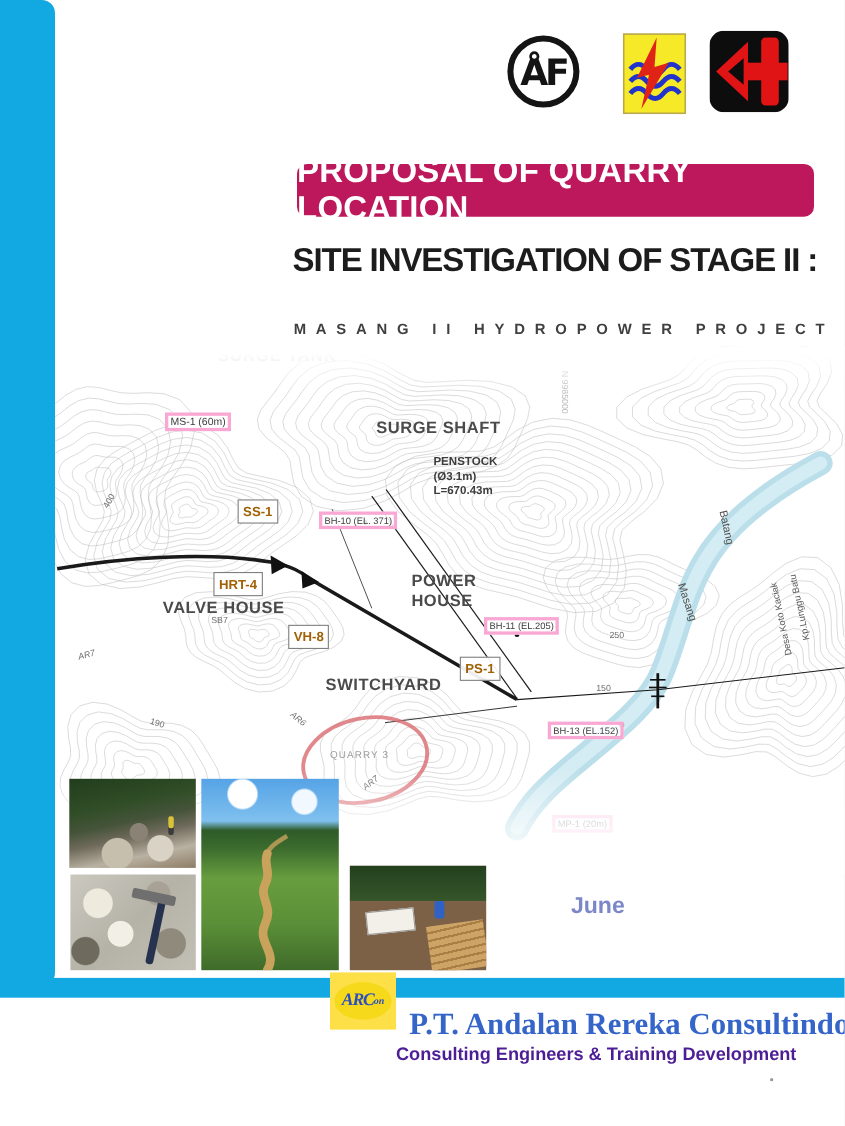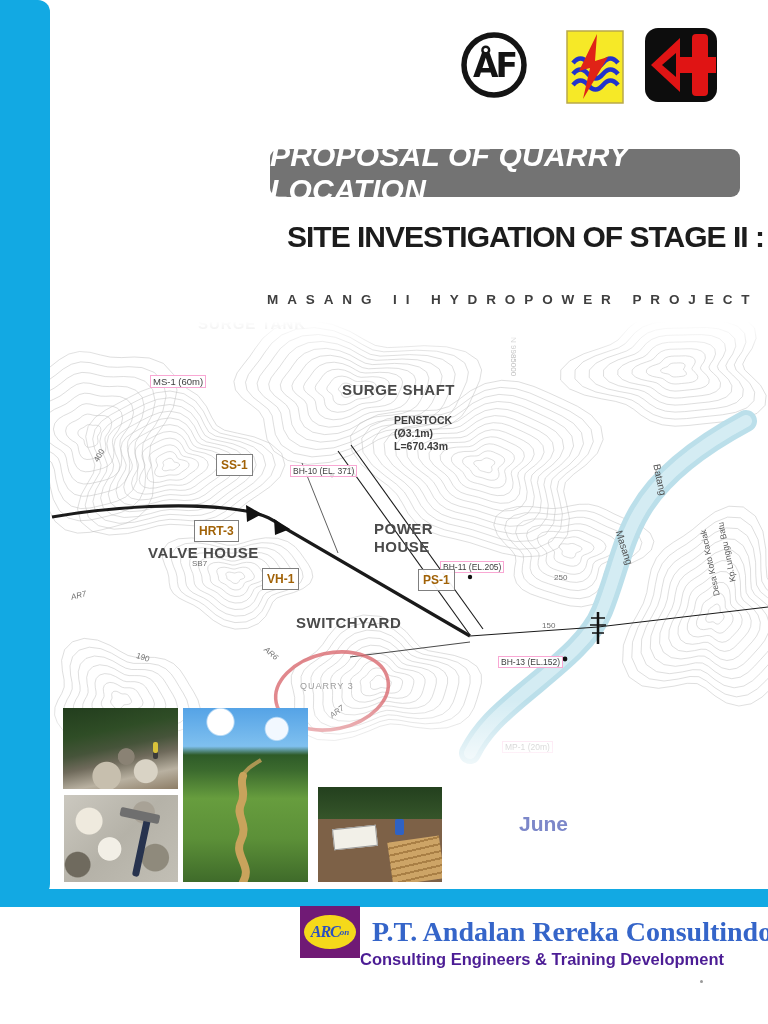--- a/index.html
+++ b/index.html
@@ -5,44 +5,44 @@
   html,body{margin:0;padding:0;background:#e9e9e9;}
   #page{position:relative;width:768px;height:1024px;background:#ffffff;overflow:hidden;
         font-family:"Liberation Sans",sans-serif;}
   
   #stripe{position:absolute;left:0;top:0;width:50px;height:898px;background:#12a9e3;
           border-radius:0 12px 14px 0;}
   #band{position:absolute;left:0;top:889px;width:768px;height:18px;background:#12a9e3;}
   
   .logo{position:absolute;}
   
-  #banner{position:absolute;left:270px;top:149px;width:470px;height:48px;background:#737373;
-          border-radius:9px;display:flex;align-items:center;justify-content:flex-start;font-style:italic;}
+  #banner{position:absolute;left:270px;top:149px;width:470px;height:48px;background:#be185d;
+          border-radius:9px;display:flex;align-items:center;justify-content:flex-start;}
   #banner span{color:#fff;font-weight:bold;font-size:30px;letter-spacing:.2px;}
   
   #title-main{position:absolute;left:266px;top:220px;width:480px;color:#1c1c1c;
-              font-weight:bold;font-size:30px;letter-spacing:-1px;white-space:nowrap;margin-left:21px;}
+              font-weight:bold;font-size:30px;letter-spacing:-1px;white-space:nowrap;}
   .sub{position:absolute;left:267px;width:475px;color:#3f3f3f;font-weight:bold;
        font-size:13.5px;white-space:nowrap;}
   #sub1{top:260px;letter-spacing:1.2px;}
   #sub2{top:276px;letter-spacing:2.6px;}
   #sub3{top:292px;letter-spacing:8.9px;}
   
   #map{position:absolute;left:50px;top:315px;width:718px;height:480px;}
   #map svg{position:absolute;left:0;top:0;}
   #contours path{fill:none;stroke:#c0c0c0;stroke-width:.7;opacity:.75;}
   .fade-top{position:absolute;left:0;top:0;width:100%;height:42px;
             background:linear-gradient(#ffffff 15%,rgba(255,255,255,0));pointer-events:none;}
   .fade-bottom{position:absolute;left:0;bottom:0;width:100%;height:95px;
             background:linear-gradient(rgba(255,255,255,0),#ffffff 88%);pointer-events:none;}
   .lbl{position:absolute;color:#4c4c4c;white-space:nowrap;transform-origin:left top;}
   .lbl.big{font-weight:bold;font-size:15px;letter-spacing:.5px;color:#4a4a4a;}
   .lbl.box{background:rgba(255,255,255,.92);border:1.4px solid #7f7f7f;font-weight:bold;
            font-size:12px;padding:3px 4px;color:#a16207;}
-  .lbl.boxsm{background:rgba(255,255,255,.88);border:1px solid #f9a8d4;font-size:8.5px;
+  .lbl.boxsm{background:rgba(255,255,255,.88);border:3px solid #f9a8d4;font-size:8.5px;
            padding:0 2px;color:#3d3d3d;}
   .lbl.pen{font-weight:bold;font-size:10.5px;color:#3d3d3d;}
   .lbl.tiny{font-size:8px;color:#6e6e6e;}
   .lbl.faintbig{font-weight:bold;font-size:15px;letter-spacing:1px;color:#c6c6c6;}
   .lbl.riverlbl{font-size:10px;color:#4f4f4f;}
   .lbl.placelbl{font-size:8.5px;color:#585858;}
   
   .photo{position:absolute;overflow:hidden;}
   #photo1{left:63px;top:708px;width:115px;height:81px;
     background:
@@ -72,21 +72,21 @@
       background:linear-gradient(110deg,#2f movable 0,#2f62a8 0,#3a72b5 60%,#2a5590 100%);}
   #photo4 .sign{position:absolute;left:12%;top:42%;width:34%;height:20%;background:#f2f0e8;
       border:1px solid #999;transform:rotate(-6deg);}
   #photo4 .planks{position:absolute;right:0;bottom:0;width:42%;height:45%;transform:rotate(-8deg);
       background:repeating-linear-gradient(175deg,#cda466 0 5px,#a97f45 5px 7px);}
   #photo4 .worker{position:absolute;left:62%;top:34%;width:9px;height:16px;background:#2f62c4;border-radius:2px;}
   
   #month{position:absolute;left:519px;top:812px;font-weight:bold;font-size:21px;color:#7c87c9;}
   #year{position:absolute;left:582px;top:793px;font-weight:bold;font-size:66px;line-height:1;color:#8d8d8d;}
   
-  #arcon{position:absolute;left:300px;top:906px;width:60px;height:52px;background:#701a75;
+  #arcon{position:absolute;left:300px;top:884px;width:60px;height:52px;background:#fde047;
          display:flex;align-items:center;justify-content:center;}
   #arcon .ellipse{width:52px;height:34px;background:#f5d91a;border-radius:50%;
          display:flex;align-items:center;justify-content:center;font-family:"Liberation Serif",serif;}
   #arcon .arc{color:#2b4fc0;font-weight:bold;font-style:italic;font-size:16px;letter-spacing:-1px;}
   #arcon .on{color:#2b4fc0;font-weight:bold;font-style:italic;font-size:9px;}
   #company{position:absolute;left:372px;top:916px;font-family:"Liberation Serif",serif;
            font-weight:bold;font-size:28px;color:#3565c9;white-space:nowrap;}
   #tagline{position:absolute;left:360px;top:950px;font-weight:bold;font-size:16.5px;color:#4c1d95;
            white-space:nowrap;}
   #dot{position:absolute;left:700px;top:980px;width:3px;height:3px;border-radius:50%;background:#9a9a9a;}
@@ -249,28 +249,28 @@
     </svg>
 
     <div class="lbl faintbig" style="left:148px;top:0">SURGE TANK</div>
     <div class="lbl boxsm" style="left:100px;top:60px;font-size:9.5px">MS-1 (60m)</div>
     <div class="lbl big" style="left:292px;top:66px">SURGE SHAFT</div>
     <div class="lbl pen" style="left:344px;top:99px">PENSTOCK</div>
     <div class="lbl pen" style="left:344px;top:112px">(Ø3.1m)</div>
     <div class="lbl pen" style="left:344px;top:125px">L=670.43m</div>
     <div class="lbl box" style="left:166px;top:139px">SS-1</div>
     <div class="lbl boxsm" style="left:240px;top:150px">BH-10 (EL. 371)</div>
-    <div class="lbl box" style="left:144px;top:205px">HRT-3</div>
+    <div class="lbl box" style="left:144px;top:205px">HRT-4</div>
     <div class="lbl big" style="left:98px;top:229px">VALVE HOUSE</div>
     <div class="lbl tiny" style="left:142px;top:244px">SB7</div>
-    <div class="lbl box" style="left:212px;top:253px">VH-1</div>
+    <div class="lbl box" style="left:212px;top:253px">VH-8</div>
     <div class="lbl big" style="left:324px;top:205px">POWER</div>
     <div class="lbl big" style="left:324px;top:223px">HOUSE</div>
     <div class="lbl boxsm" style="left:390px;top:246px">BH-11 (EL.205)</div>
-    <div class="lbl box" style="left:368px;top:254px">PS-1</div>
+    <div class="lbl box" style="left:368px;top:282px">PS-1</div>
     <div class="lbl big" style="left:246px;top:299px">SWITCHYARD</div>
     <div class="lbl tiny" style="left:218px;top:330px;font-style:italic;transform:rotate(40deg)">AR6</div>
     <div class="lbl" style="left:250px;top:366px;font-size:9px;letter-spacing:1px;color:#9d9d9d">QUARRY 3</div>
     <div class="lbl tiny" style="left:278px;top:398px;font-style:italic;transform:rotate(-38deg)">AR7</div>
     <div class="lbl tiny" style="left:20px;top:278px;font-style:italic;transform:rotate(-15deg)">AR7</div>
     <div class="lbl boxsm" style="left:448px;top:341px">BH-13 (EL.152)</div>
     <div class="lbl boxsm" style="left:452px;top:426px;opacity:.45">MP-1 (20m)</div>
     <div class="lbl riverlbl" style="left:612px;top:148px;transform:rotate(78deg)">Batang</div>
     <div class="lbl riverlbl" style="left:574px;top:214px;transform:rotate(72deg)">Masang</div>
     <div class="lbl placelbl" style="left:678px;top:268px;transform:rotate(-102deg)">Kp.Lunggu Batu</div>

